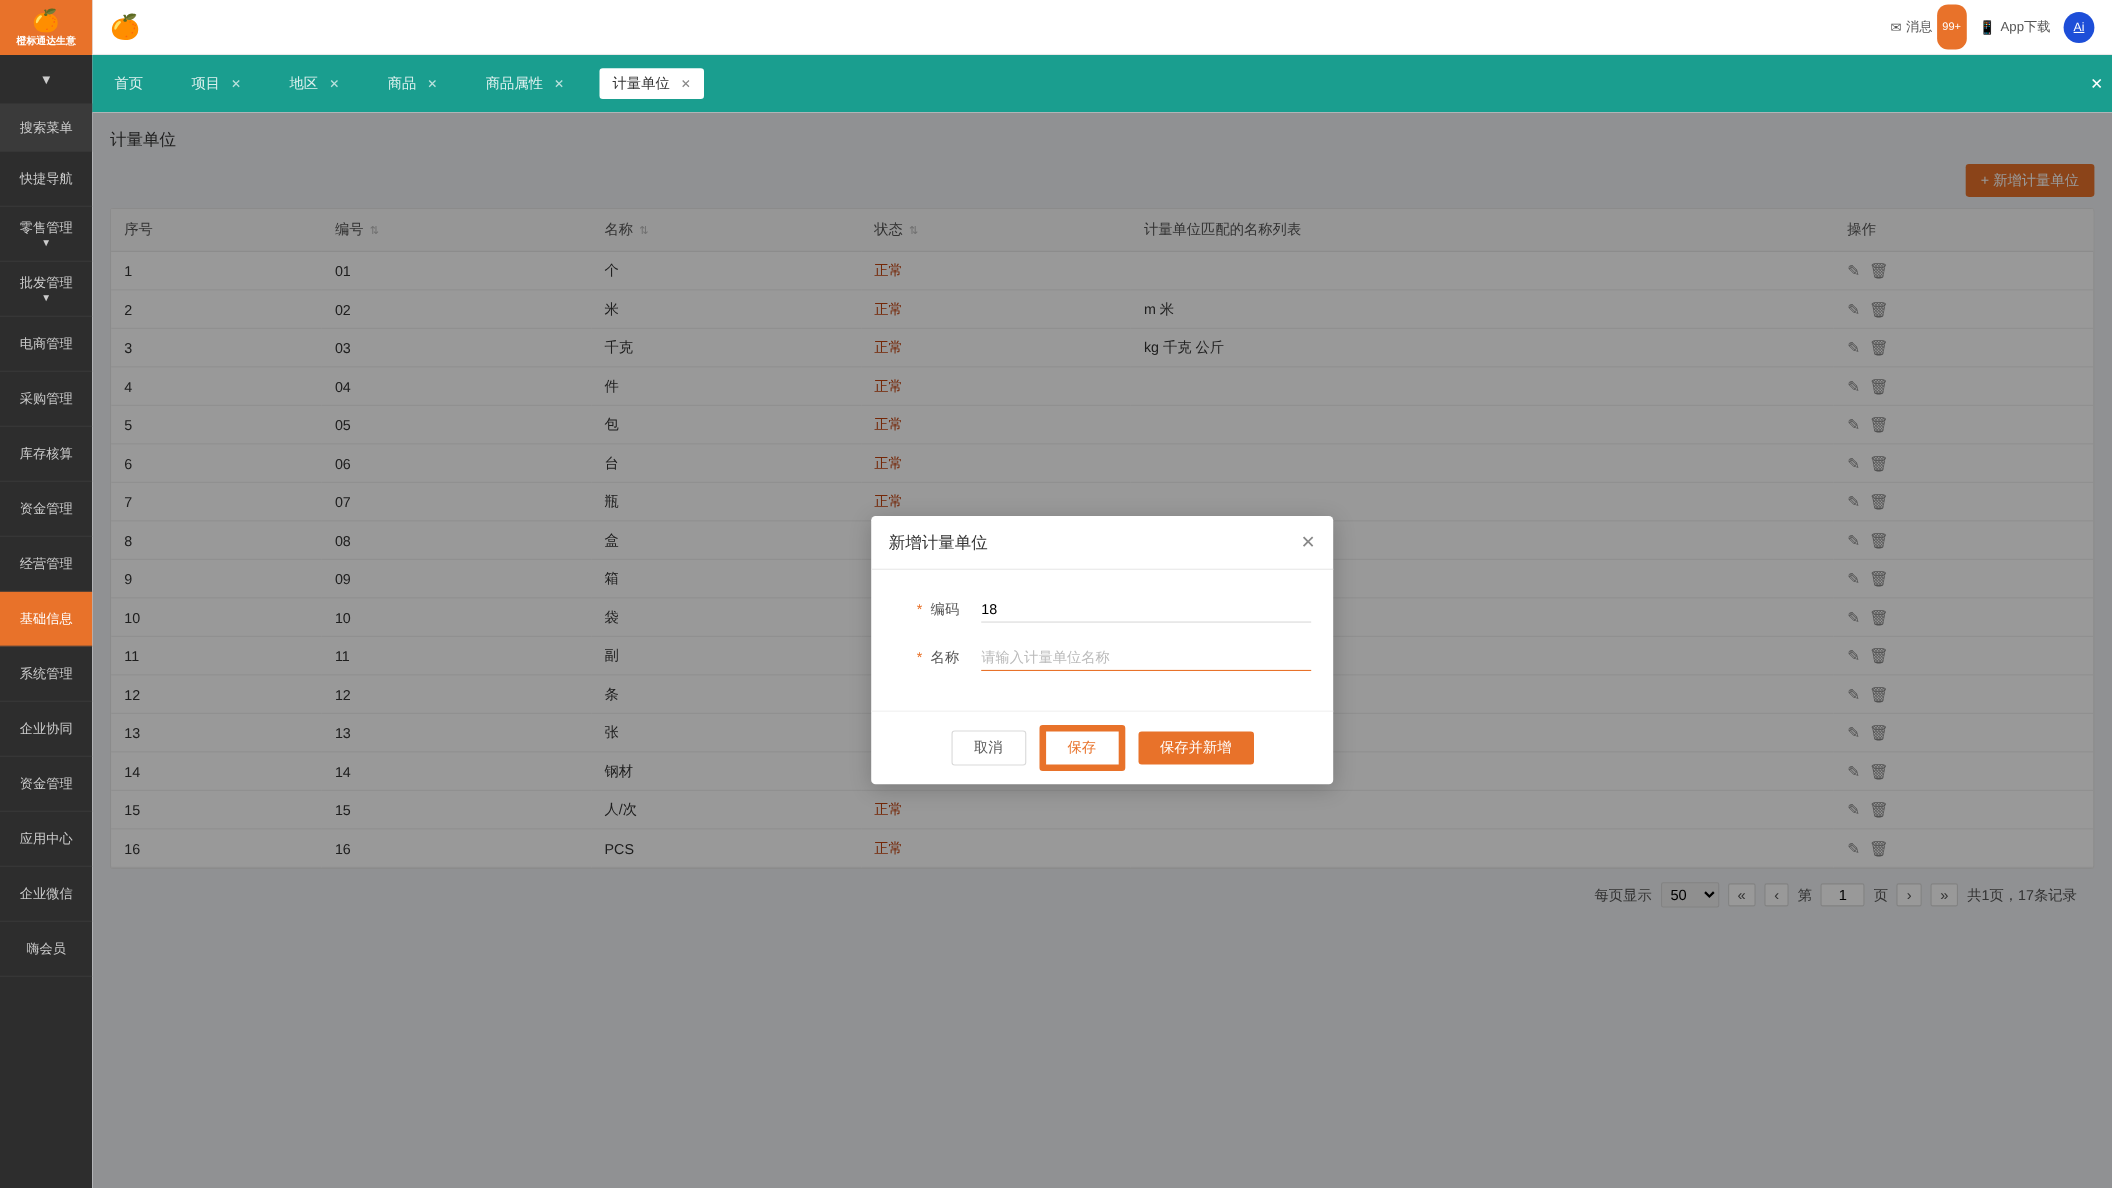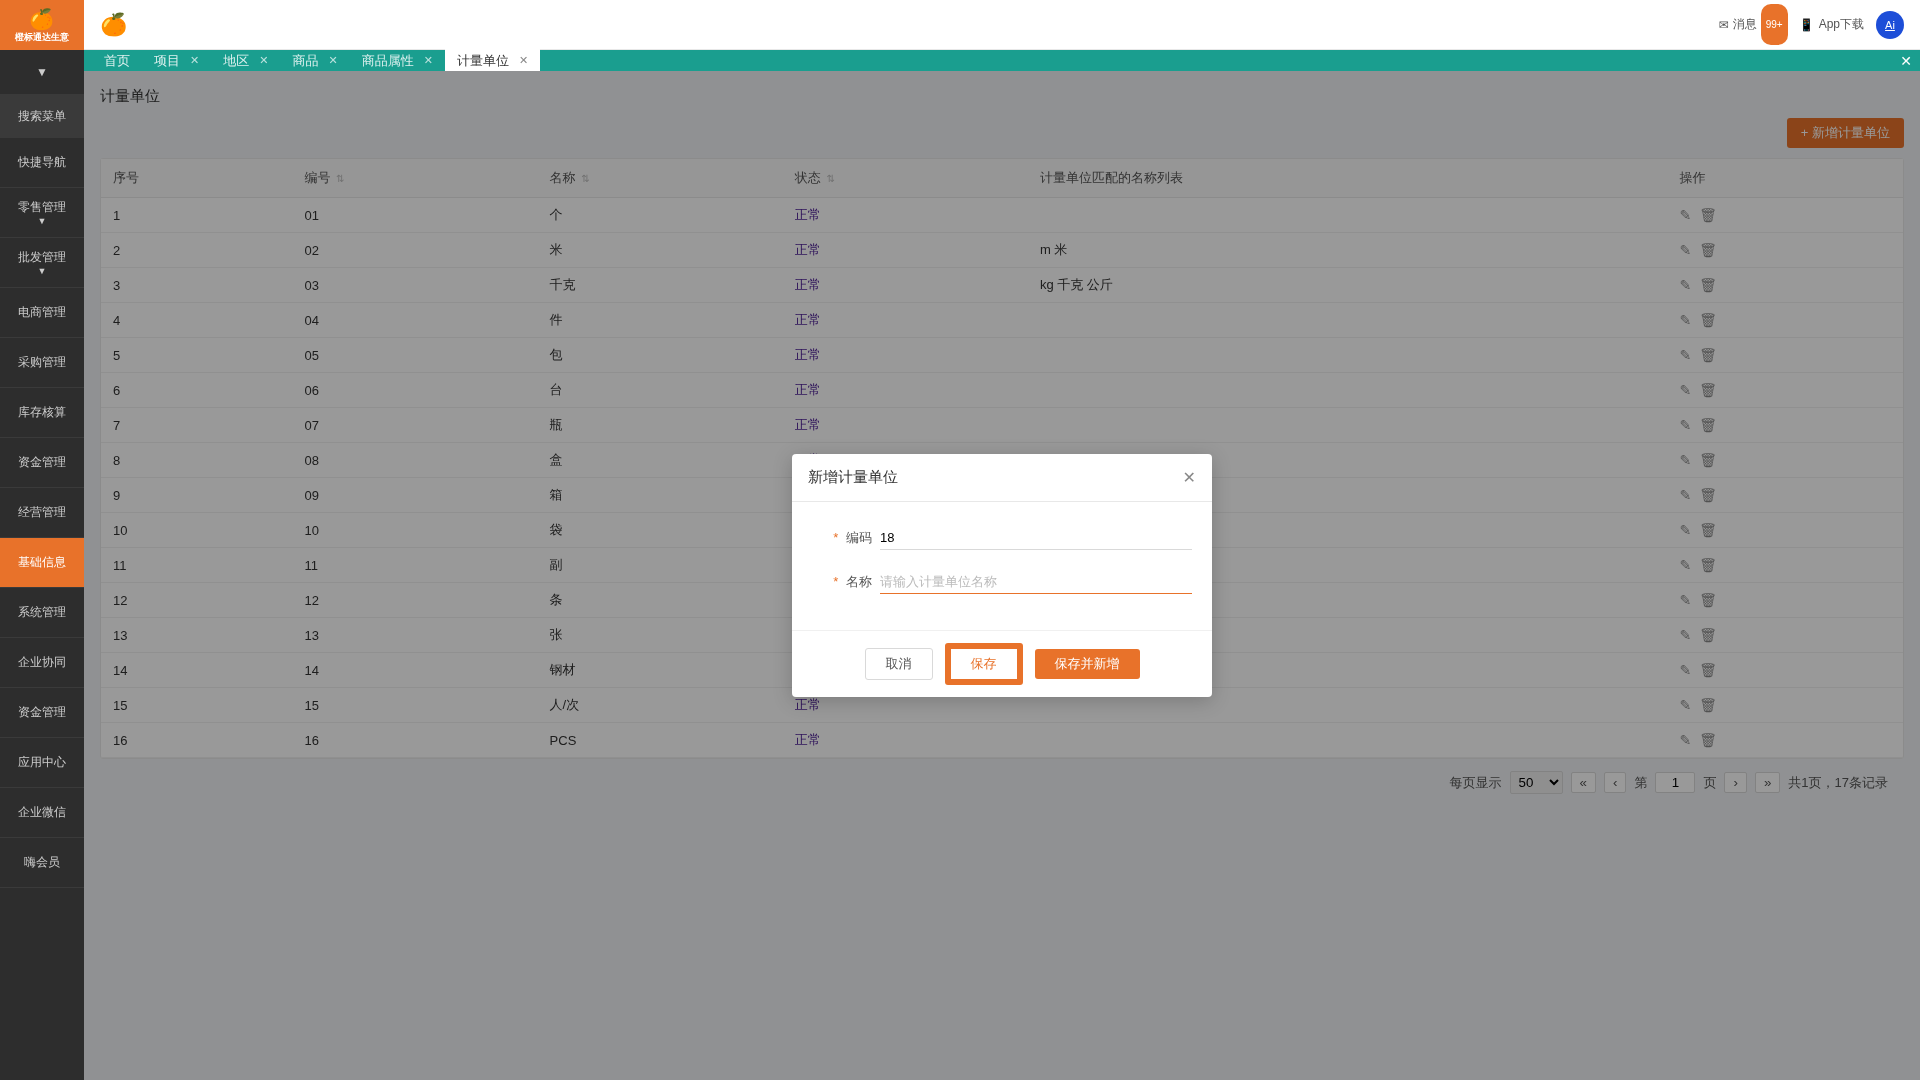--- a/index.html
+++ b/index.html
@@ -20,62 +20,62 @@
 
     
     .topbar { height: 50px; background: #fff; display: flex; align-items: center; justify-content: space-between; padding: 0 16px; border-bottom: 1px solid #e8e8e8; }
     .topbar-left { display: flex; align-items: center; gap: 8px; }
     .topbar-right { display: flex; align-items: center; gap: 12px; }
     .topbar-badge { background: #e8722a; color: white; border-radius: 10px; font-size: 10px; padding: 15px 5px; }
     .topbar-btn { display: flex; align-items: center; gap: 4px; font-size: 12px; color: #555; cursor: pointer; }
     .topbar-avatar { width: 28px; height: 28px; background: #1d4ed8; border-radius: 50%; display: flex; align-items: center; justify-content: center; color: white; font-size: 11px; text-decoration: underline; }
 
     
-    .tabsbar { height: 21px; background: #1a9e8f; display: flex; align-items: center; padding: 0 8px; gap: 0; }
+    .tabsbar { height: 52px; background: #1a9e8f; display: flex; align-items: center; padding: 0 8px; gap: 20px; }
     .tab { height: 28px; padding: 0 12px; display: flex; align-items: center; gap: 6px; border-radius: 3px; cursor: pointer; font-size: 13px; color: rgba(255,255,255,0.85); }
     .tab.active { background: #fff; color: #333; }
     .tab-close { font-size: 11px; color: #888; cursor: pointer; }
     .tab-close-white { font-size: 11px; color: rgba(255,255,255,0.7); cursor: pointer; }
     .tab-x { margin-left: 4px; }
     .tabs-close-all { margin-left: auto; color: white; cursor: pointer; font-size: 14px; }
 
     
     .content { flex: 1; padding: 16px; background: #f0f2f5; overflow: hidden; position: relative; }
     .page-title { font-size: 15px; color: #333; margin-bottom: 12px; font-weight: 500; }
     .toolbar { display: flex; justify-content: flex-end; margin-bottom: 10px; }
     .add-btn { background: #e8722a; color: white; border: none; padding: 6px 14px; border-radius: 3px; cursor: pointer; font-size: 13px; }
 
     
     .table-wrap { background: #fff; border-radius: 3px; border: 1px solid #e8e8e8; }
     table { width: 100%; border-collapse: collapse; font-size: 13px; }
     thead tr { background: #fafafa; }
     thead th { padding: 10px 12px; text-align: left; color: #555; font-weight: 500; border-bottom: 1px solid #e8e8e8; white-space: nowrap; }
     tbody tr { border-bottom: 1px solid #f0f0f0; }
     tbody td { padding: 8px 12px; color: #333; }
-    .status-normal { color: #4c1d95; }
+    .status-normal { color: #c2410c; }
     .op-icons { display: flex; gap: 8px; align-items: center; }
     .op-icon { color: #888; cursor: pointer; font-size: 14px; }
     .sort-icon { color: #bbb; font-size: 10px; margin-left: 2px; cursor: pointer; }
 
     
     .pagination { display: flex; align-items: center; justify-content: flex-end; padding: 12px 16px; gap: 8px; font-size: 13px; color: #555; }
     .page-btn { padding: 2px 8px; border: 1px solid #d9d9d9; background: #fff; cursor: pointer; border-radius: 2px; color: #555; }
     .page-input { width: 40px; text-align: center; border: 1px solid #d9d9d9; padding: 2px 4px; border-radius: 2px; }
     .page-select { border: 1px solid #d9d9d9; padding: 2px 4px; border-radius: 2px; cursor: pointer; }
 
     
     .overlay { position: absolute; top: 0; left: 0; right: 0; bottom: 0; background: rgba(0,0,0,0.4); display: flex; align-items: center; justify-content: center; z-index: 100; }
     
     
     .dialog { background: #fff; border-radius: 4px; width: 420px; box-shadow: 0 4px 20px rgba(0,0,0,0.2); }
     .dialog-header { padding: 14px 16px; border-bottom: 1px solid #e8e8e8; display: flex; align-items: center; justify-content: space-between; }
     .dialog-title { font-size: 15px; font-weight: 500; color: #333; }
     .dialog-close { cursor: pointer; color: #888; font-size: 16px; }
     .dialog-body { padding: 24px 20px 16px; }
-    .form-row { display: flex; align-items: center; margin-bottom: 20px; }
+    .form-row { display: flex; align-items: center; margin-bottom: 20px; gap: 12px; }
     .form-label { width: 60px; text-align: right; color: #555; font-size: 13px; flex-shrink: 0; }
     .form-required { color: #e8722a; margin-right: 4px; }
     .form-control { flex: 1; border: none; border-bottom: 1px solid #d9d9d9; padding: 4px 0; font-size: 13px; outline: none; margin-left: 8px; }
     .form-control.active-border { border-bottom: 1px solid #e8722a; }
     .form-control::placeholder { color: #bbb; }
     .dialog-footer { padding: 12px 16px; display: flex; align-items: center; justify-content: center; gap: 12px; border-top: 1px solid #f0f0f0; }
     .btn-cancel { border: 1px solid #d9d9d9; background: #fff; color: #555; padding: 6px 20px; border-radius: 3px; cursor: pointer; font-size: 13px; }
     .btn-save { border: 6px solid #3b82f6; background: #fff; color: #e8722a; border-color: #e8722a; padding: 6px 20px; border-radius: 3px; cursor: pointer; font-size: 13px; }
     .btn-save-new { background: #e8722a; color: white; border: none; padding: 6px 20px; border-radius: 3px; cursor: pointer; font-size: 13px; }
   </style>

